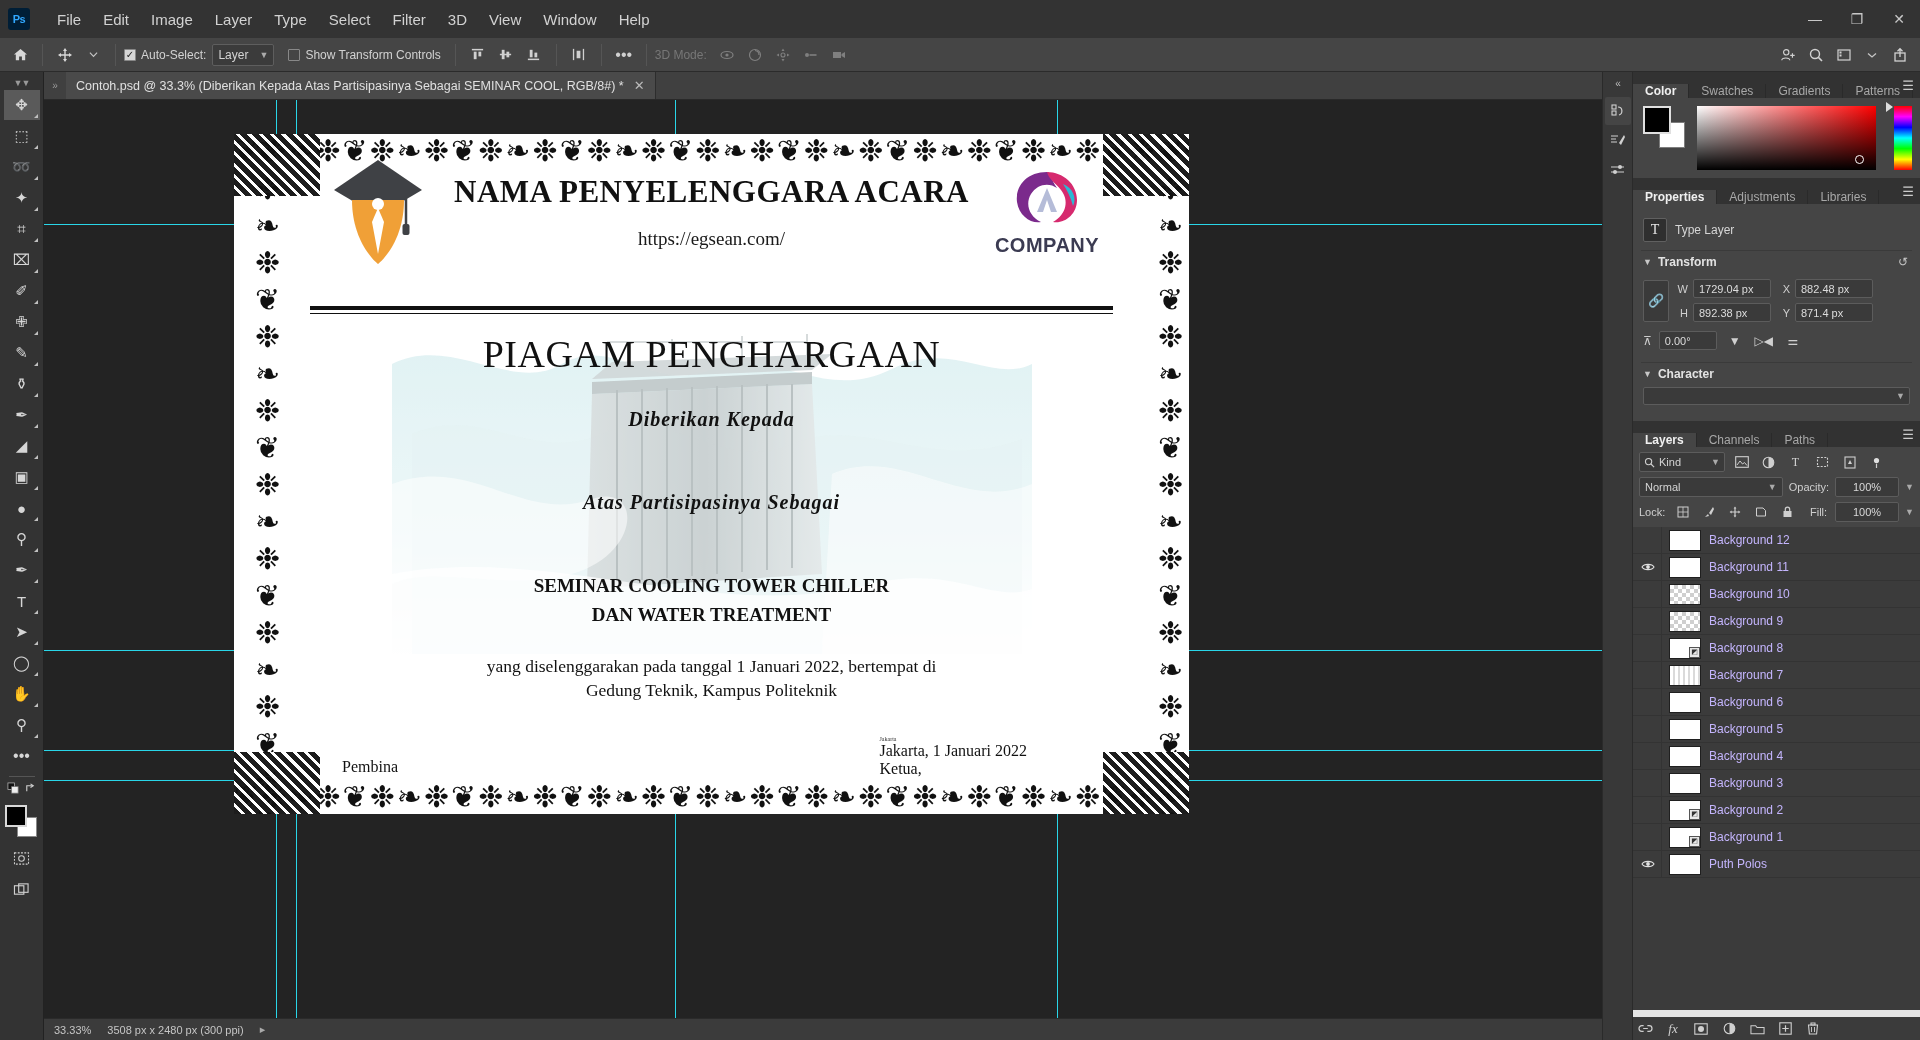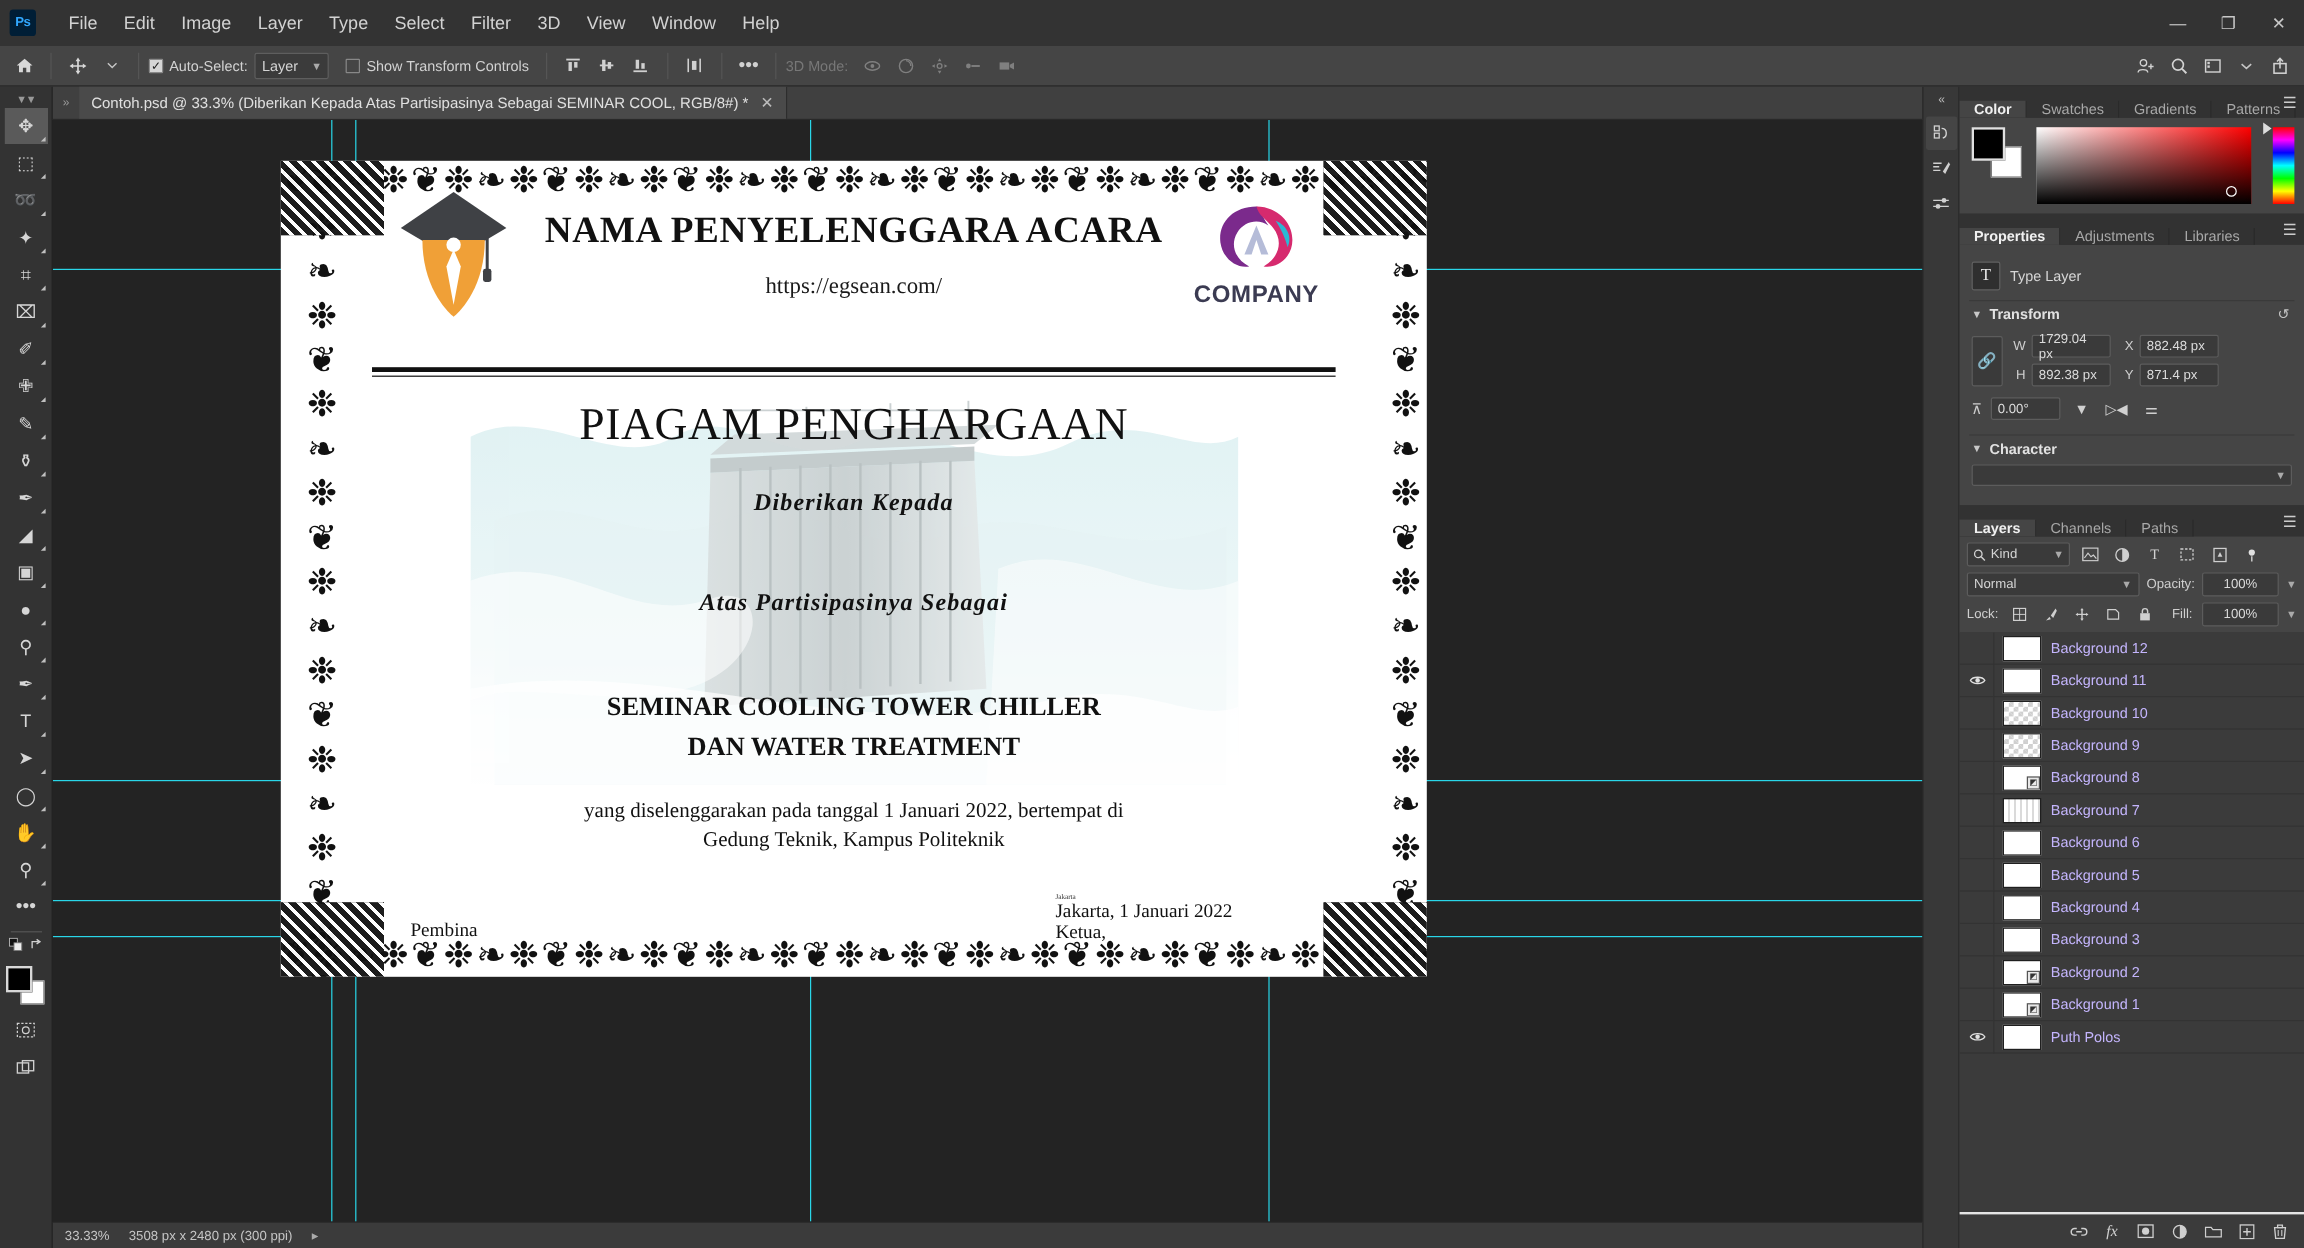--- a/index.html
+++ b/index.html
@@ -161,21 +161,21 @@
   }
   .diberikan {
     font-family: "Liberation Serif", serif; font-style: italic; font-weight: bold;
     font-size: 20px; color: #111; margin-top: 32px; position: relative; letter-spacing: 1px;
   }
   .atas {
     font-family: "Liberation Serif", serif; font-style: italic; font-weight: bold;
     font-size: 20px; color: #111; margin-top: 60px; position: relative; letter-spacing: 1px;
   }
   .seminar {
-    font-family: "Liberation Serif", serif; font-weight: bold; font-size: 22px;
+    font-family: "Liberation Serif", serif; font-weight: bold; font-size: 19px;
     color: #111; margin-top: 58px; position: relative; line-height: 1.5;
   }
   .venue {
     font-family: "Liberation Serif", serif; font-size: 17.5px; color: #111;
     margin-top: 26px; position: relative; line-height: 1.35;
   }
 
   .sign-zone { position: relative; margin-top: 34px; height: 120px; }
   .sign-left { position: absolute; left: 32px; top: 22px; text-align: left; }
   .sign-right { position: absolute; right: 86px; top: 0px; text-align: left; }
@@ -255,21 +255,21 @@
   .xform-grid { display: flex; align-items: center; gap: 8px; padding: 6px 2px 2px; }
   .link-btn {
     width: 26px; height: 42px; background: #3a3a3a; border: 1px solid #5c5c5c;
     display: flex; align-items: center; justify-content: center; color: #ddd; font-size: 13px; border-radius: 2px;
   }
   .field-col { display: flex; flex-direction: column; gap: 5px; }
   .field-row { display: flex; align-items: center; gap: 5px; }
   .field-tag { color: #cfcfcf; font-size: 11px; width: 11px; text-align: right; }
   .field {
     background: #3a3a3a; border: 1px solid #5c5c5c; color: #dcdcdc; font-size: 11px;
-    height: 19px; width: 66px; padding: 0 5px; display: flex; align-items: center; border-radius: 2px;
+    height: 19px; width: 78px; padding: 0 5px; display: flex; align-items: center; border-radius: 2px;
   }
   .angle-row { display: flex; align-items: center; gap: 7px; padding: 7px 2px 4px; }
   .angle-icon { color: #ccc; font-size: 12px; }
   .angle-field { width: 58px; }
   .mini-icon { color: #d0d0d0; font-size: 12px; width: 22px; text-align: center; }
 
   .char-strip { padding: 2px 2px 8px; }
   .char-input {
     background: #3a3a3a; border: 1px solid #5c5c5c; height: 18px; border-radius: 2px;
     display: flex; align-items: center; justify-content: flex-end; padding-right: 4px;
@@ -320,21 +320,21 @@
   }
   .thumb .smart-badge {
     position: absolute; right: 0; bottom: 0; width: 11px; height: 11px;
     background: #e8e8e8; border: 1px solid #555; font-size: 7px; color: #333;
     display: flex; align-items: center; justify-content: center;
   }
   .lyr-name { color: #c4b5fd; font-size: 12px; white-space: nowrap; }
 
   .lp-footer {
     height: 30px; background: #3b3b3b; display: flex; align-items: center;
-    justify-content: flex-end; gap: 4px; padding-right: 8px; border-top: 2px solid #e5e5e5;
+    gap: 4px; padding-right: 8px; border-top: 7px solid #e5e5e5;
   }
   .lf-ico { width: 24px; height: 24px; display: flex; align-items: center; justify-content: center; color: #d0d0d0; font-size: 13px; }
 </style>
 </head>
 <body>
 
 <div class="app">
 
   <div class="menubar">
     <div class="ps-logo">Ps</div>

